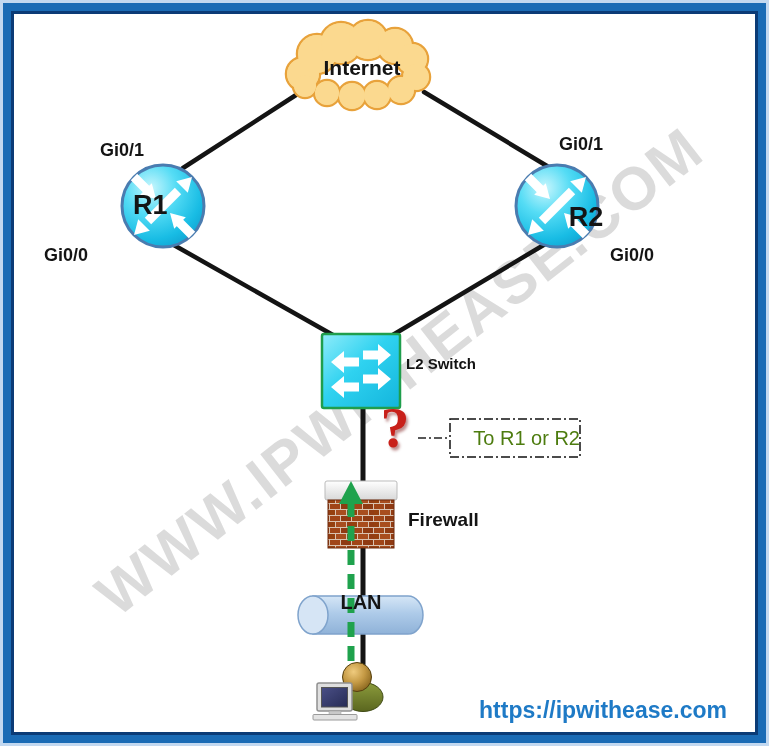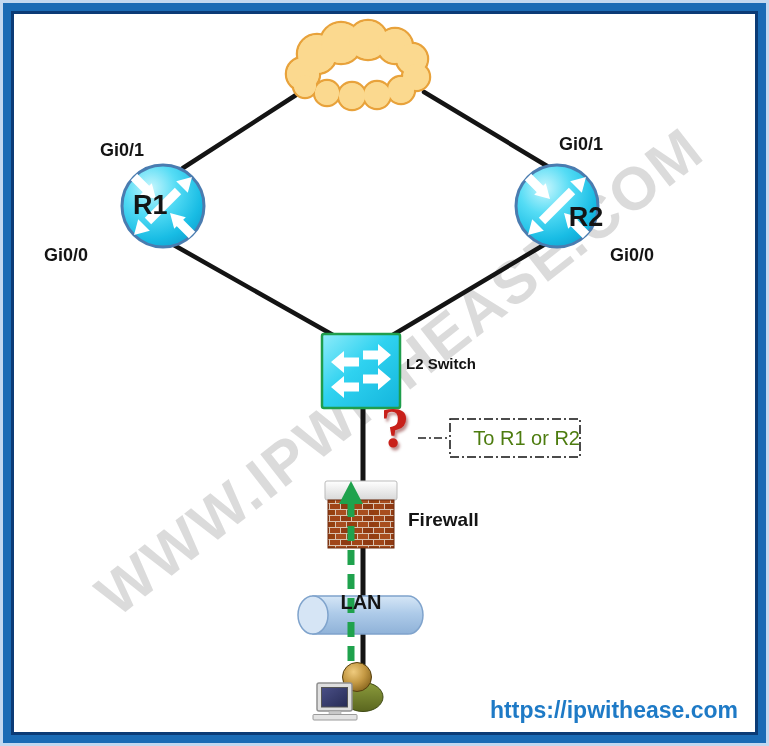--- a/index.html
+++ b/index.html
@@ -28,21 +28,21 @@
   .r2-lanif{left:610px;top:245px;}
   .r2-lanip{left:599px;top:268px;font-size:19px;}
   .sw-lbl{left:406px;top:355px;font-size:15px;text-align:center;}
   .fw-lbl{left:408px;top:509px;font-size:19px;}
   .lan-lbl{left:330px;top:591px;width:62px;font-size:20px;text-align:center;}
   .callout{left:450px;top:419px;width:130px;height:38px;line-height:38px;
            font-weight:normal;font-size:20px;text-align:right;color:#4d7c0f;}
   .qmark{left:368px;top:396px;width:54px;text-align:center;font-size:58px;
          font-family:"Liberation Serif",serif;color:#c8201a;
          text-shadow:2px 3px 3px rgba(110,0,0,0.45);line-height:1.1;}
-  .url{left:468px;top:697px;width:270px;text-align:right;font-size:23px;color:#1e7ac6;}
+  .url{left:468px;top:697px;width:270px;text-align:center;font-size:23px;color:#1e7ac6;}
 </style>
 </head>
 <body>
 
 <div class="canvas">
 
   <div class="wm">WWW.IPWITHEASE.COM</div>
 
   <svg class="scene" width="769" height="746" viewBox="0 0 769 746">
     <defs>
@@ -175,20 +175,21 @@
     <g>
       <ellipse cx="363" cy="697" rx="20" ry="14.5" fill="url(#bodyGrad)" stroke="#3f4a14" stroke-width="1"></ellipse>
       <circle cx="357" cy="677" r="14.5" fill="url(#headGrad)" stroke="#55400f" stroke-width="1"></circle>
       <rect x="317" y="683" width="35" height="28" rx="2" fill="#dfdfdf" stroke="#909090" stroke-width="1.5"></rect>
       <rect x="321.5" y="687.5" width="26" height="19.5" fill="url(#screenGrad)" stroke="#555" stroke-width="1"></rect>
       <rect x="329" y="711" width="12" height="3.5" fill="#c9c9c9" stroke="#9a9a9a" stroke-width="0.5"></rect>
       <rect x="313" y="714.5" width="44" height="5.5" rx="1" fill="#e3e3e3" stroke="#9a9a9a" stroke-width="1"></rect>
     </g>
   </svg>
 
+  <div class="lbl internet">Internet</div>
 
   <div class="lbl r1-wan">Gi0/1</div>
   <div class="lbl r1-name">R1</div>
   <div class="lbl r1-lanif">Gi0/0</div>
 
   <div class="lbl r2-wan">Gi0/1</div>
   <div class="lbl r2-name">R2</div>
   <div class="lbl r2-lanif">Gi0/0</div>
 
   <div class="lbl sw-lbl">L2 Switch</div>

